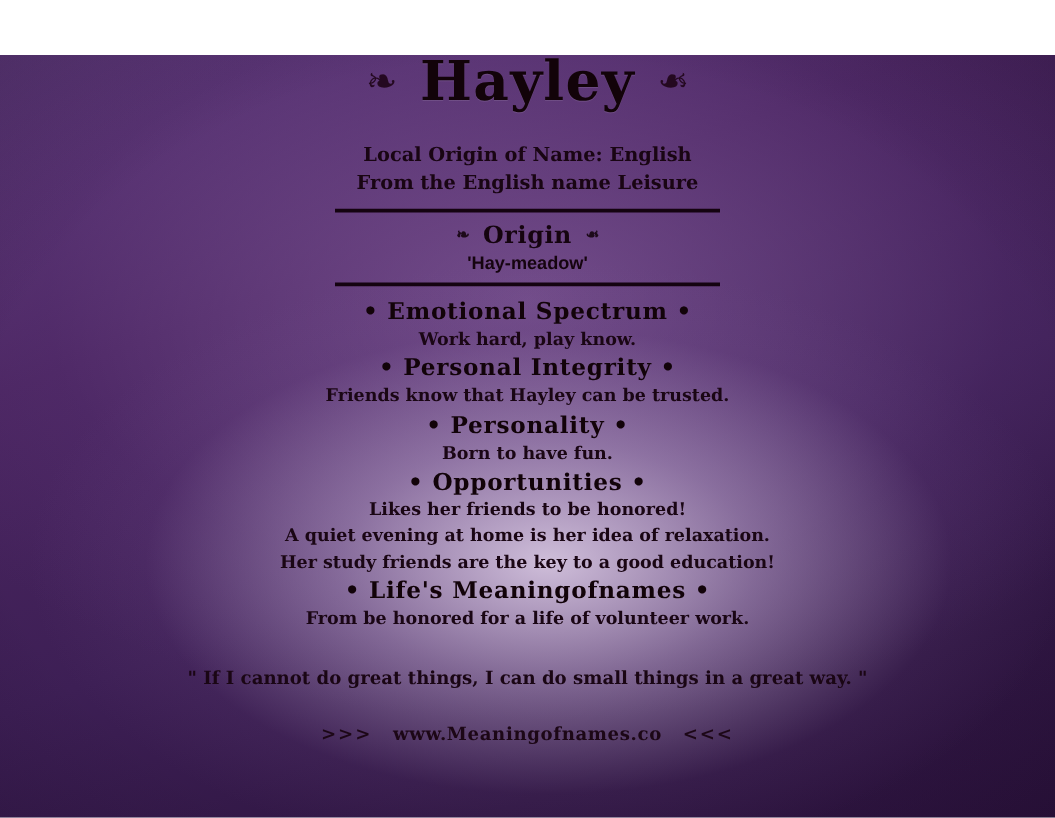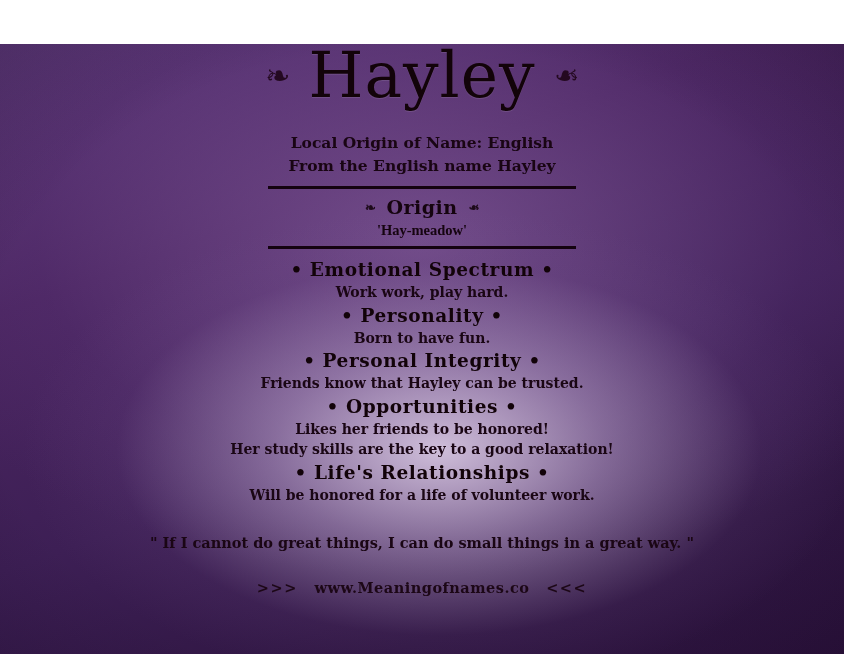--- a/index.html
+++ b/index.html
@@ -44,22 +44,22 @@
   .flourish {
     font-size: 30px;
     color: #20061a;
     line-height: 1;
     opacity: 0.92;
     font-family: "DejaVu Serif", serif;
   }
   .flourish.right { transform: scaleX(-1); }
   .name-title {
     font-family: "DejaVu Serif", serif;
-    font-weight: normal;
-    font-size: 63px;
+    font-weight: bold;
+    font-size: 44px;
     letter-spacing: 1px;
     color: #120309;
     line-height: 1.02;
     text-shadow: 0 1px 0 rgba(255,255,255,0.10);
   }
   .origin {
     margin-top: 24px;
     font-size: 15.5px;
     font-weight: bold;
     line-height: 1.45;
@@ -85,21 +85,21 @@
   }
   .mini-flourish {
     font-size: 13px;
     opacity: 0.9;
   }
   .mini-flourish.right { transform: scaleX(-1); }
   .meaning-text {
     margin-top: 4px;
     font-size: 14.5px;
     font-weight: bold;
-    font-family: Liberation Serif, serif;
+    font-family: Liberation Sans, sans-serif;
   }
   .rule2 {
     width: 308px;
     height: 3px;
     background: #140310;
     margin: 7px auto 0;
   }
   .traits {
     margin-top: 9px;
   }
@@ -145,60 +145,61 @@
   <div class="content">
 
     <div class="title-row">
       <span class="flourish left">❧</span>
       <span class="name-title">Hayley</span>
       <span class="flourish right">❧</span>
     </div>
 
     <div class="origin">
       <div>Local Origin of Name: English</div>
-      <div>From the English name Hayley</div>
+      <div>From the English name Leisure</div>
     </div>
 
     <div class="rule"></div>
 
     <div class="meaning-head">
       <span class="mini-flourish left">❧</span>
       <span>Origin</span>
       <span class="mini-flourish right">❧</span>
     </div>
 
     <div class="meaning-text">'Hay-meadow'</div>
 
     <div class="rule2"></div>
 
     <div class="traits">
       <div>
         <div class="trait-head">• Emotional Spectrum •</div>
-        <div class="trait-body">Work work, play hard.</div>
+        <div class="trait-body">Work hard, play know.</div>
+      </div>
+      <div>
+        <div class="trait-head">• Personal Integrity •</div>
+        <div class="trait-body">Friends know that Hayley can be trusted.</div>
       </div>
       <div>
         <div class="trait-head">• Personality •</div>
         <div class="trait-body">Born to have fun.</div>
       </div>
       <div>
-        <div class="trait-head">• Personal Integrity •</div>
-        <div class="trait-body">Friends know that Hayley can be trusted.</div>
-      </div>
-      <div>
         <div class="trait-head">• Opportunities •</div>
         <div class="trait-body">Likes her friends to be honored!</div>
       </div>
       <div>
-      </div>
-      <div>
-        <div class="trait-body">Her study skills are the key to a good relaxation!</div>
-      </div>
-      <div>
-        <div class="trait-head">• Life's Relationships •</div>
-        <div class="trait-body">Will be honored for a life of volunteer work.</div>
+        <div class="trait-body">A quiet evening at home is her idea of relaxation.</div>
+      </div>
+      <div>
+        <div class="trait-body">Her study friends are the key to a good education!</div>
+      </div>
+      <div>
+        <div class="trait-head">• Life's Meaningofnames •</div>
+        <div class="trait-body">From be honored for a life of volunteer work.</div>
       </div>
     </div>
 
     <div class="quote">" If I cannot do great things, I can do small things in a great way. "</div>
 
     <div class="site">
       <span class="arrows">&gt;&gt;&gt;</span>
       &nbsp;&nbsp;<span>www.Meaningofnames.co</span>&nbsp;&nbsp;
       <span class="arrows">&lt;&lt;&lt;</span>
     </div>

